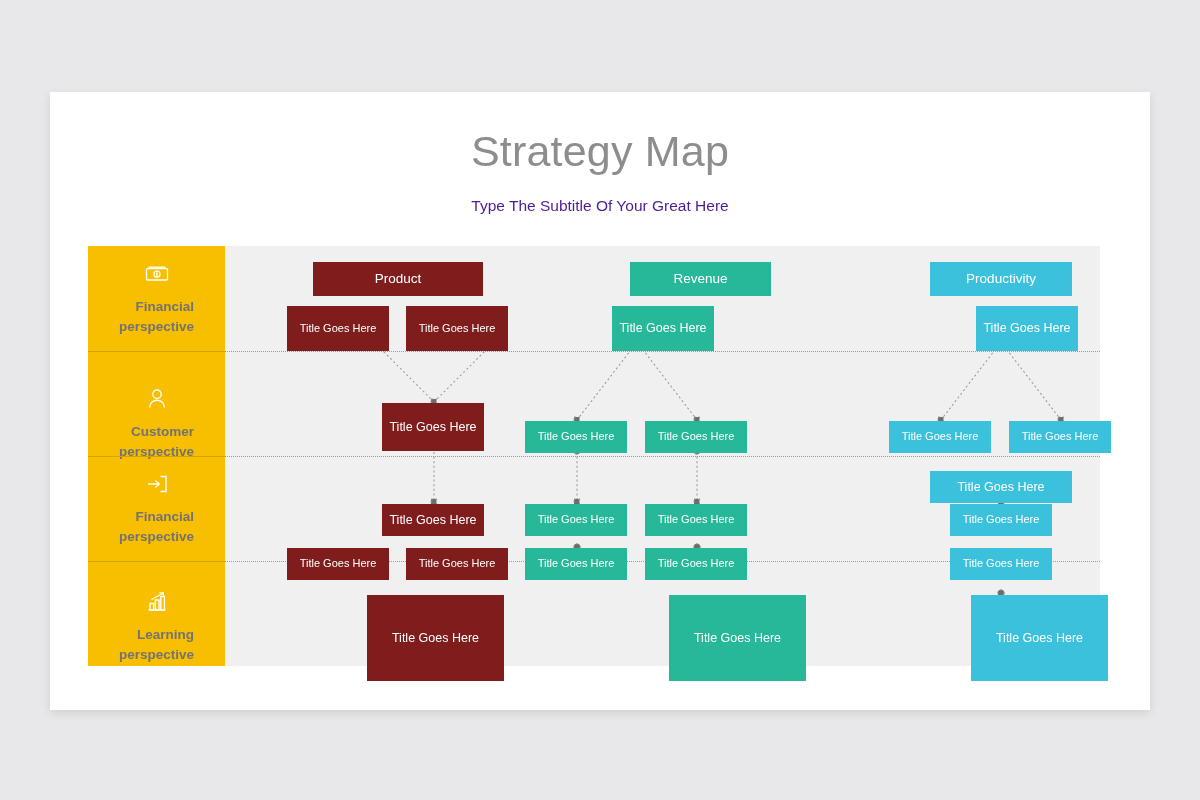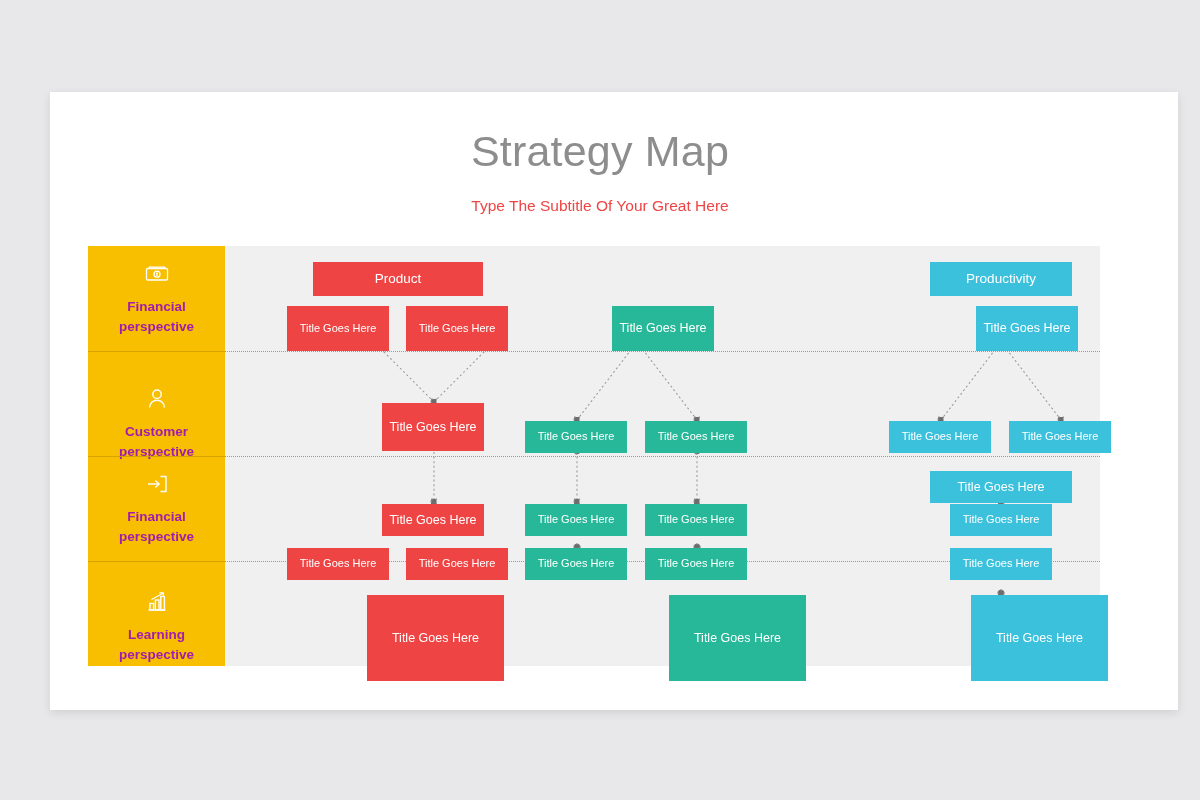--- a/index.html
+++ b/index.html
@@ -6,64 +6,63 @@
   body{
     width:1200px;height:800px;
     background:#e8e8ea;
     font-family:"Liberation Sans", sans-serif;
     overflow:hidden;
   }
   #slide{
     position:absolute;left:50px;top:92px;width:1100px;height:618px;
     background:#ffffff;
     box-shadow:0 3px 9px rgba(0,0,0,.10);
-    padding-left:28px;
   }
   #title{
     position:absolute;left:0;top:35px;width:1100px;text-align:center;
     font-size:43px;color:#8d8d8d;font-weight:400;letter-spacing:.2px;
   }
   #subtitle{
     position:absolute;left:0;top:105px;width:1100px;text-align:center;
-    font-size:15.5px;color:#ef4444;font-weight:400;
+    font-size:15.5px;color:#4c1d95;font-weight:400;
   }
   
   #matrix{
     position:absolute;left:38px;top:154px;width:1012px;height:420px;
   }
   #sidebar{
     position:absolute;left:0;top:0;width:137px;height:420px;background:#f8be00;
   }
   #grid{
     position:absolute;left:137px;top:0;width:875px;height:420px;background:#f0f0f0;
   }
   .side-cell{
     position:absolute;left:0;width:137px;
     box-sizing:border-box;
     display:flex;flex-direction:column;align-items:center;justify-content:center;
   }
   .side-cell .ic{width:26px;height:26px;margin-bottom:10px;}
   .side-cell .lbl{
-    color:#a21caf;font-size:13.5px;font-weight:bold;line-height:1.42;
-    text-align:center;
+    color:#737373;font-size:13.5px;font-weight:bold;line-height:1.42;
+    text-align:right;
   }
   .hdiv{
     position:absolute;left:0;width:1012px;height:0;
     border-top:1px dotted #9b9b9b;
   }
   .hdiv.onyellow{border-top:1px dotted #d9a800;width:137px;}
   .box{
     position:absolute;box-sizing:border-box;
     display:flex;align-items:center;justify-content:center;
     color:#ffffff;text-align:center;line-height:1.2;
   }
   .box.lead{font-size:13.5px;}
   .box.norm{font-size:12.5px;}
   .box.small{font-size:11px;}
-  .red{background:#ef4444;}
+  .red{background:#7f1d1d;}
   .green{background:#27b899;}
   .blue{background:#3cc1dd;}
   svg.conn{position:absolute;left:0;top:0;width:1012px;height:420px;overflow:visible;pointer-events:none;}
 </style>
 </head>
 <body>
 
 <div id="slide">
 
   <div id="title">Strategy Map</div>
@@ -176,20 +175,21 @@
         <circle cx="913" cy="256" r="3.2"></circle>
         <circle cx="913" cy="281" r="3.2"></circle>
 
         <line x1="913" y1="346" x2="913" y2="400"></line>
         <circle cx="913" cy="347" r="3.2"></circle>
         <circle cx="913" cy="401" r="3.2"></circle>
       </g>
     </svg>
 
     <div class="box lead red" style="left:225px;top:16px;width:170px;height:34px;">Product</div>
+    <div class="box lead green" style="left:542px;top:16px;width:141px;height:34px;">Revenue</div>
     <div class="box lead blue" style="left:842px;top:16px;width:142px;height:34px;">Productivity</div>
 
     <div class="box small red" style="left:199px;top:60px;width:102px;height:45px;">Title Goes Here</div>
     <div class="box small red" style="left:318px;top:60px;width:102px;height:45px;">Title Goes Here</div>
     <div class="box norm green" style="left:524px;top:60px;width:102px;height:45px;">Title Goes Here</div>
     <div class="box norm blue" style="left:888px;top:60px;width:102px;height:45px;">Title Goes Here</div>
 
     <div class="box norm red" style="left:294px;top:157px;width:102px;height:48px;">Title Goes Here</div>
     <div class="box small green" style="left:437px;top:175px;width:102px;height:32px;">Title Goes Here</div>
     <div class="box small green" style="left:557px;top:175px;width:102px;height:32px;">Title Goes Here</div>

